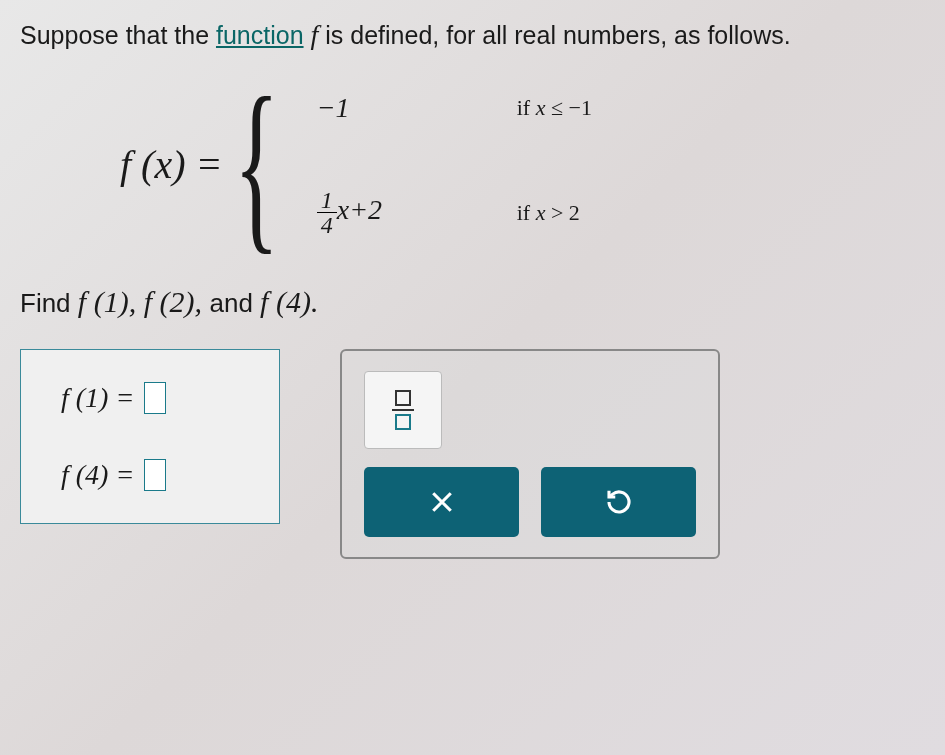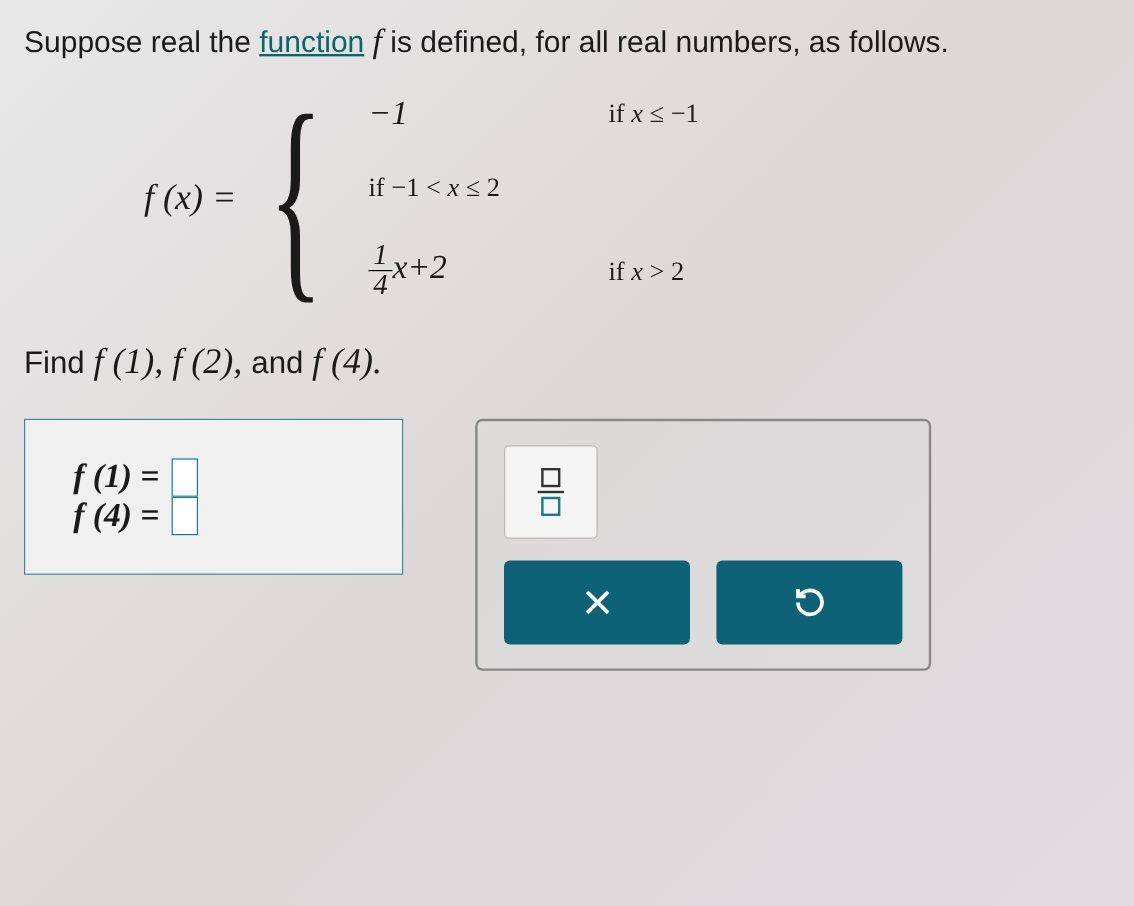--- a/index.html
+++ b/index.html
@@ -26,24 +26,24 @@
       text-decoration: underline;
       text-align: center;
     }
     .piecewise {
       display: flex;
       align-items: center;
       margin-left: 100px;
       margin-bottom: 35px;
     }
     .fx-eq {
-      font-size: 30px;
-      font-style: italic;
-      font-family: 'Times New Roman', serif;
-      margin-right: 24px;
+      font-size: 40px;
+      font-style: italic;
+      font-family: 'Times New Roman', serif;
+      margin-right: 8px;
     }
     .brace {
       font-size: 190px;
       font-family: 'Times New Roman', serif;
       line-height: 0.9;
       font-weight: 100;
       margin-right: 15px;
       transform: scaleX(0.5);
       margin-left: -20px;
     }
@@ -89,24 +89,24 @@
     }
     .bottom-row {
       display: flex;
       gap: 60px;
       align-items: flex-start;
     }
     .answer-box {
       border: 1.5px solid #3a8a9a;
       background: #f0f0f0;
       padding: 32px 40px;
-      width: 316px;
-      display: flex;
-      flex-direction: column;
-      font-weight: bold;
+      width: 260px;
+      display: flex;
+      flex-direction: column;
+      gap: 45px;
     }
     .answer-row {
       display: flex;
       align-items: center;
       font-size: 28px;
       font-family: 'Times New Roman', serif;
       font-style: italic;
     }
     .input-slot {
       display: inline-block;
@@ -181,33 +181,32 @@
     }
     sup {
       font-size: 0.65em;
       vertical-align: super;
     }
   </style>
 </head>
 <body>
 
 <div class="intro">
-  <span>Suppose real the </span><a href="#" class="function-link">function</a><span> </span><span style="font-style:italic;font-family:'Times New Roman',serif;font-size:28px;">f </span><span>is defined, for all real numbers, as follows.</span>
+  <span>Suppose that the </span><a href="#" class="function-link">function</a><span> </span><span style="font-style:italic;font-family:'Times New Roman',serif;font-size:28px;">f </span><span>is defined, for all real numbers, as follows.</span>
 </div>
 
 <div class="piecewise">
   <div class="fx-eq">f (x) = </div>
   <div class="brace">{</div>
   <div class="cases">
     <div class="case-row">
       <div class="case-expr">−1</div>
       <div class="case-cond"><span style="font-style:normal">if </span><span style="font-style:italic">x</span> ≤ −1</div>
     </div>
     <div class="case-row">
-      <div class="case-cond"><span style="font-style:normal">if </span>−1 &lt; <span style="font-style:italic">x</span> ≤ 2</div>
     </div>
     <div class="case-row">
       <div class="case-expr">
         <span class="frac">
           <span class="num">1</span>
           <span class="den">4</span>
         </span><span style="font-style:italic">x</span>+2
       </div>
       <div class="case-cond"><span style="font-style:normal">if </span><span style="font-style:italic">x</span> &gt; 2</div>
     </div>

